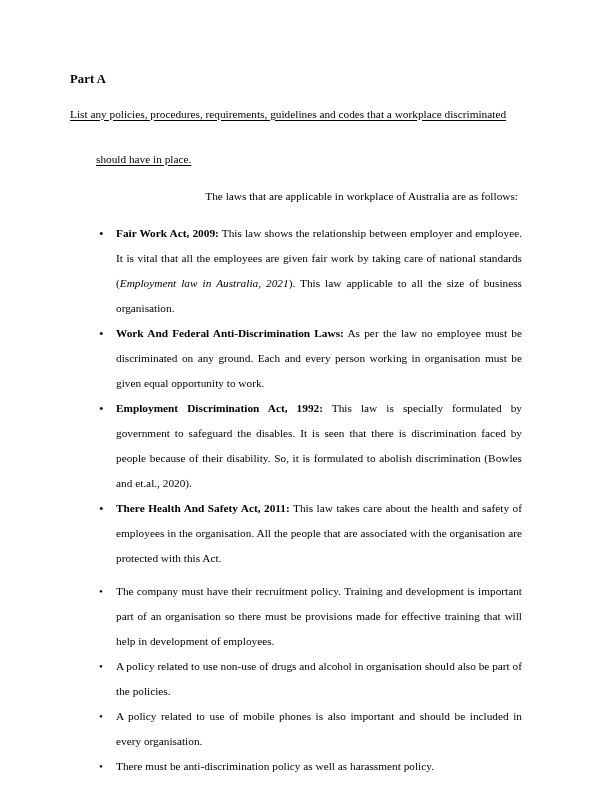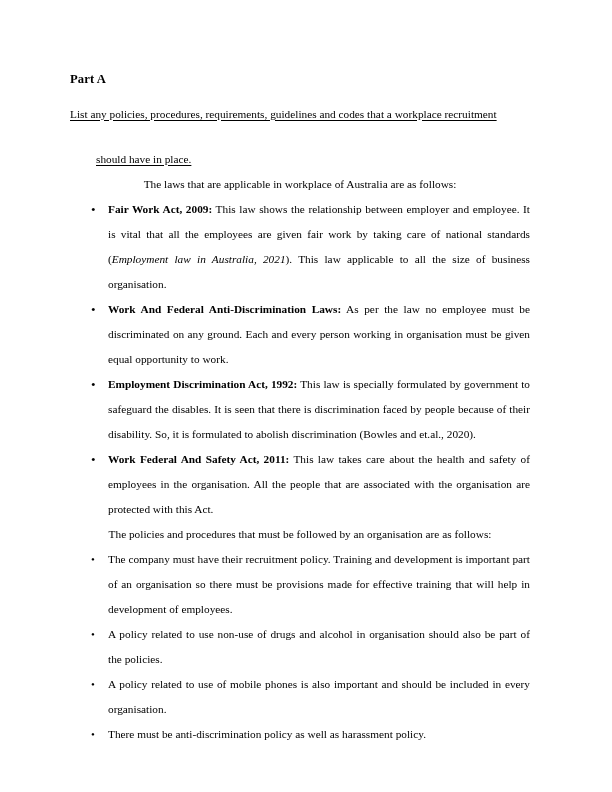--- a/index.html
+++ b/index.html
@@ -47,27 +47,27 @@
   .section-prompt .cont {
     display: block;
     padding-left: 26px;
     text-align: left;
     margin-top: 20px;
   }
 
   .lead-in {
     font-size: 11.3px;
     line-height: 25px;
-    margin: 0;
-    text-align: center;
+    margin: 12px;
+    text-align: right;
   }
 
   ul.bullets {
     list-style: none;
-    margin: 0;
+    margin: 8px;
     padding: 0;
   }
 
   ul.bullets > li {
     position: relative;
     padding-left: 38px;
     font-size: 11.3px;
     line-height: 25px;
     text-align: justify;
     margin: 0;
@@ -95,42 +95,41 @@
   }
 </style>
 </head>
 <body>
 
 <div class="page">
 
   <h1 class="doc-heading">Part A</h1>
 
   <p class="section-prompt">
-    <span>List any policies, procedures, requirements, guidelines and codes that a workplace recruitment</span>
+    <span>List any policies, procedures, requirements, guidelines and codes that a workplace discriminated</span>
     <span class="cont">should have in place.</span>
   </p>
 
   <p class="lead-in">The laws that are applicable in workplace of Australia are as follows:</p>
 
   <ul class="bullets">
     <li>
       <span class="term">Fair Work Act, 2009:</span><span> This law shows the relationship between employer and employee. It is vital that all the employees are given fair work by taking care of national standards (</span><span class="cite-italic">Employment law in Australia, 2021</span><span>). This law applicable to all the size of business organisation.</span>
     </li>
     <li>
       <span class="term">Work And Federal Anti-Discrimination Laws:</span><span> As per the law no employee must be discriminated on any ground. Each and every person working in organisation must be given equal opportunity to work.</span><span class="cite-italic"></span><span></span>
     </li>
     <li>
       <span class="term">Employment Discrimination Act, 1992:</span><span> This law is specially formulated by government to safeguard the disables. It is seen that there is discrimination faced by people because of their disability. So, it is formulated to abolish discrimination (Bowles and et.al., 2020).</span><span class="cite-italic"></span><span></span>
     </li>
     <li>
-      <span class="term">Work Federal And Safety Act, 2011:</span><span> This law takes care about the health and safety of employees in the organisation. All the people that are associated with the organisation are protected with this Act.</span><span class="cite-italic"></span><span></span>
+      <span class="term">There Health And Safety Act, 2011:</span><span> This law takes care about the health and safety of employees in the organisation. All the people that are associated with the organisation are protected with this Act.</span><span class="cite-italic"></span><span></span>
     </li>
   </ul>
 
-  <p class="lead-in">The policies and procedures that must be followed by an organisation are as follows:</p>
 
   <ul class="bullets small-marker">
     <li>The company must have their recruitment policy. Training and development is important part of an organisation so there must be provisions made for effective training that will help in development of employees.</li>
     <li>A policy related to use non-use of drugs and alcohol in organisation should also be part of the policies.</li>
     <li>A policy related to use of mobile phones is also important and should be included in every organisation.</li>
     <li>There must be anti-discrimination policy as well as harassment policy.</li>
   </ul>
 
 </div>
 

